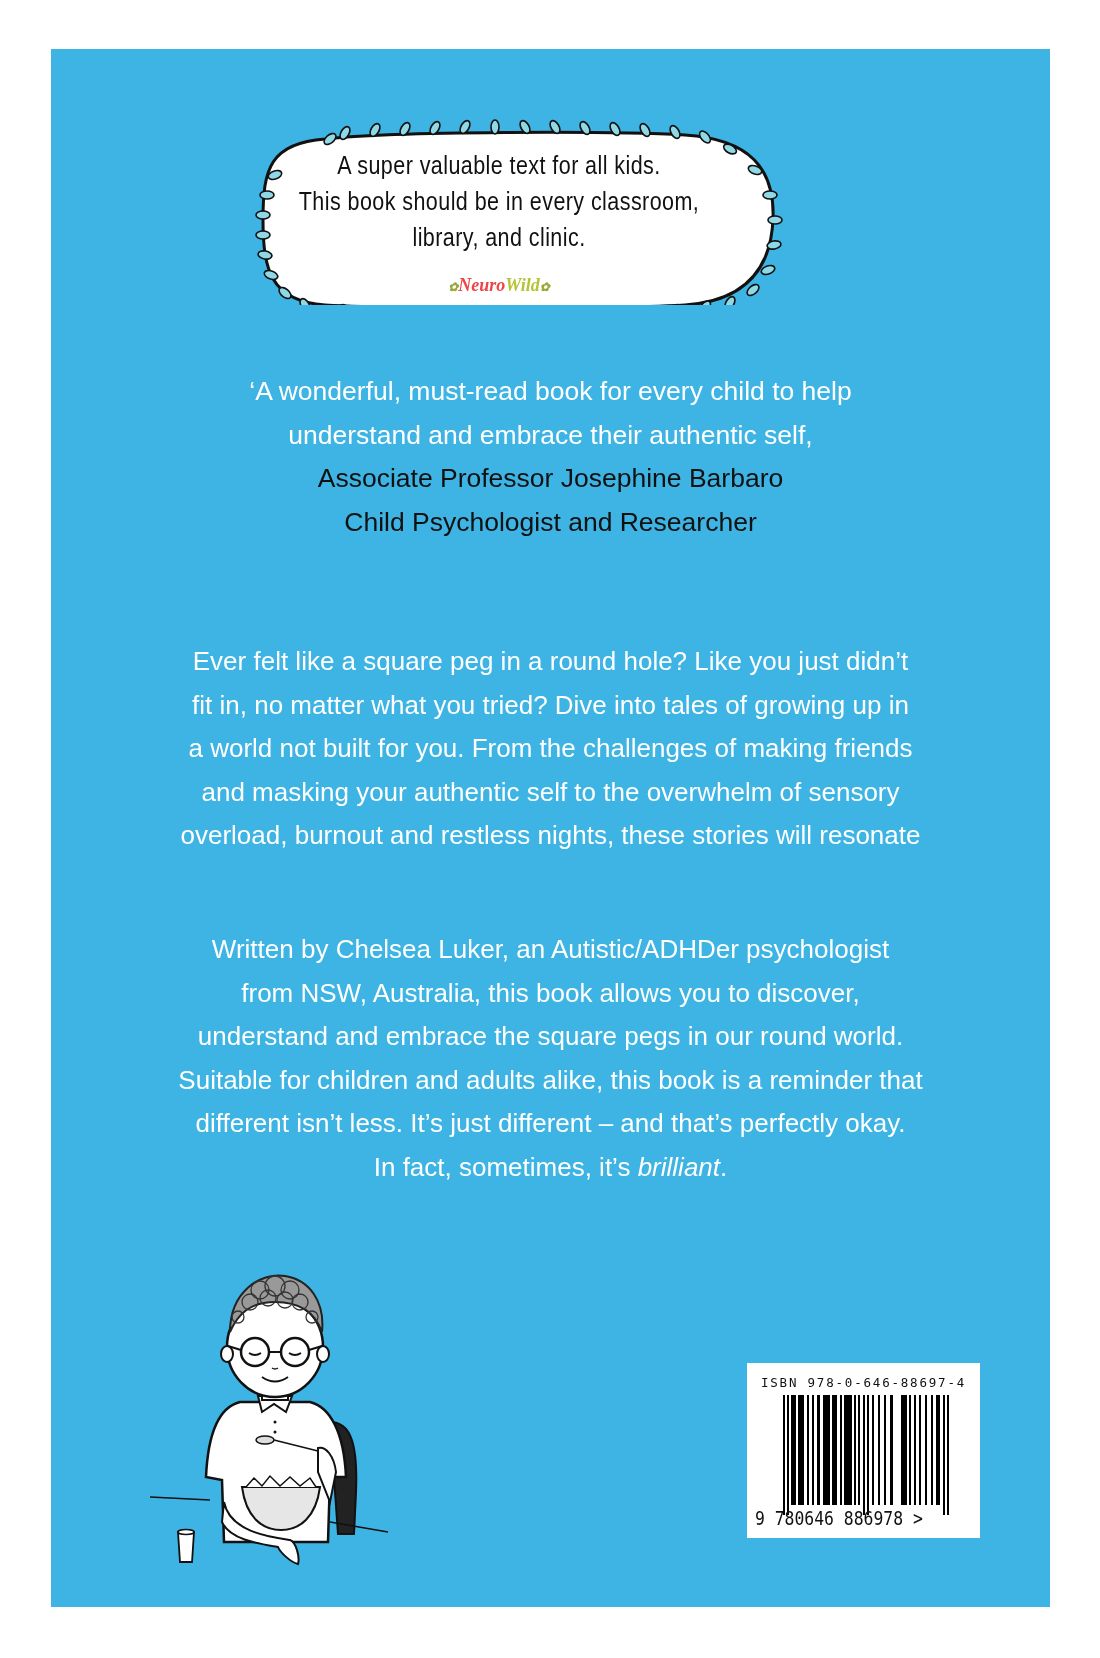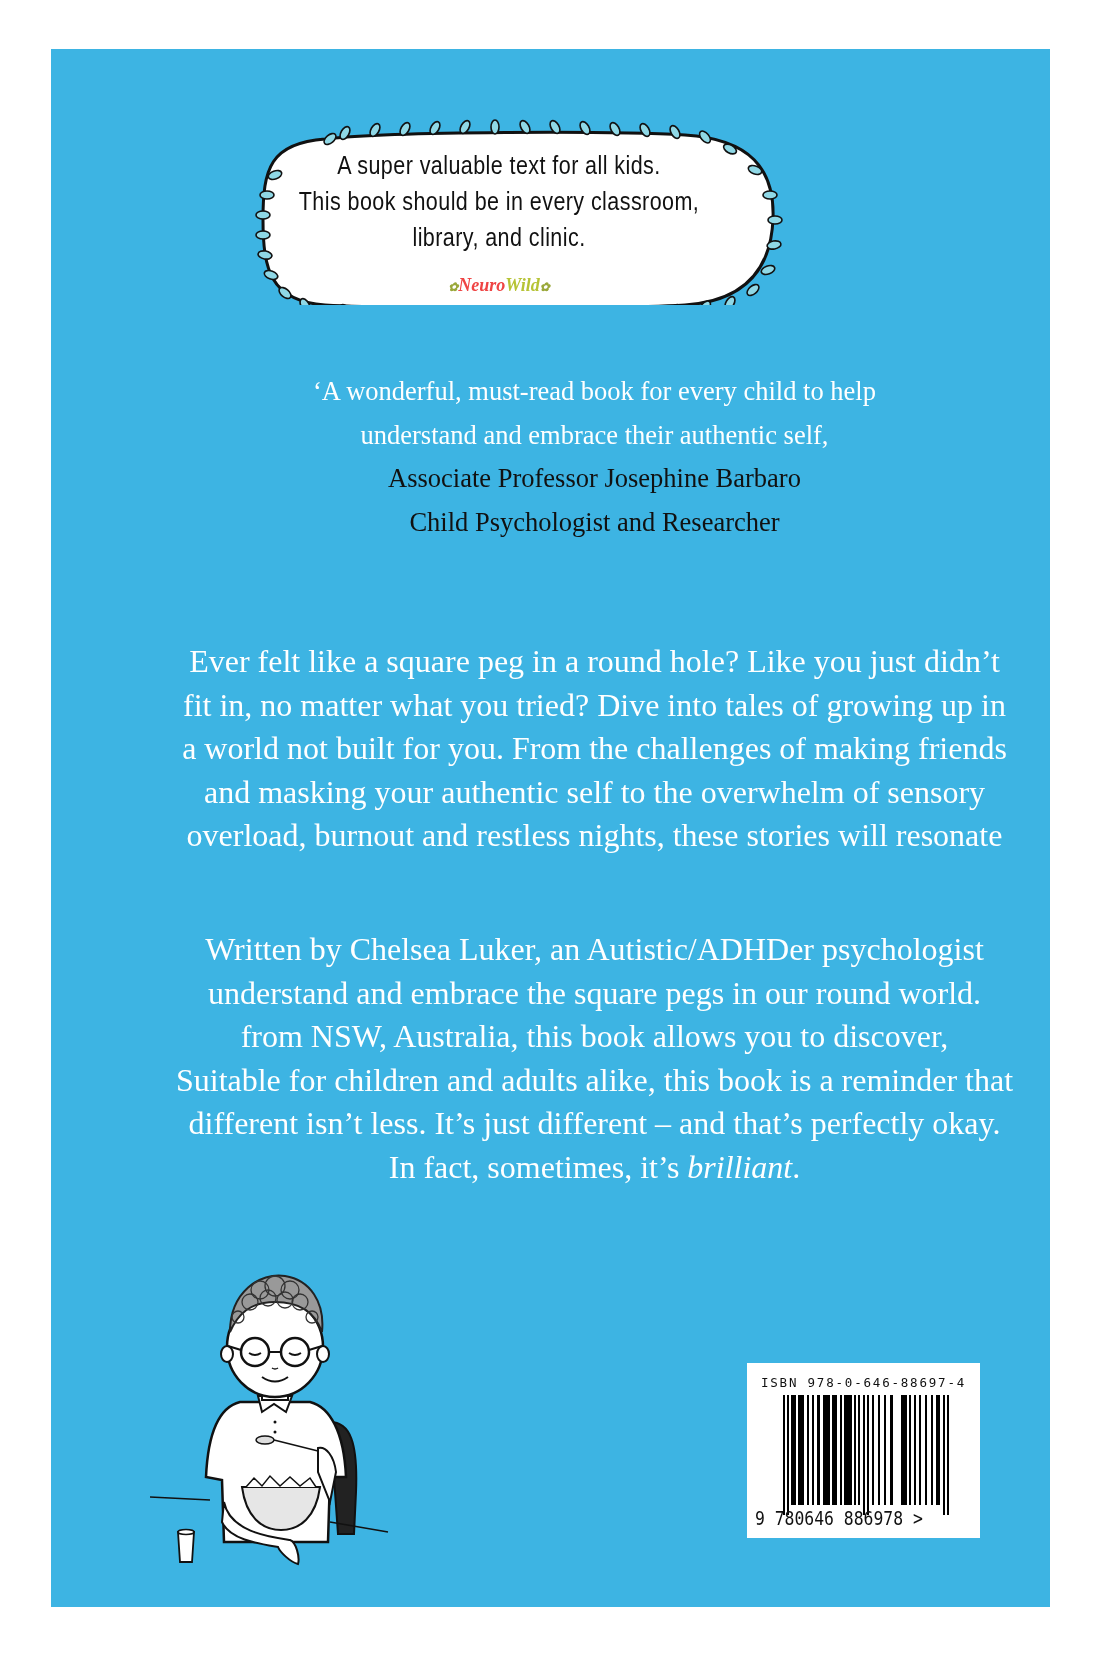--- a/index.html
+++ b/index.html
@@ -9,24 +9,24 @@
   .bubble-svg{position:absolute;left:0;top:0;}
   .bubble-text{position:absolute;left:0;top:0;width:568px;text-align:center;
      font-family:"DejaVu Sans Mono","Liberation Mono",monospace;color:#111;}
   .bubble-line{position:absolute;left:0;width:100%;text-align:center;font-size:25px;letter-spacing:0.5px;
      font-family:"Liberation Sans",sans-serif;font-weight:normal;transform:scaleX(0.86);}
   .logo{position:absolute;left:0;width:100%;top:200px;text-align:center;font-family:"Liberation Serif",serif;
      font-style:italic;font-size:18px;font-weight:bold;}
   .logo .n{color:#ef4444;text-align:right;}
   .logo .w{color:#b6c335;}
   .logo .leaf{color:#9aa83a;font-size:12px;}
-  .serif{font-family:Liberation Serif, serif;margin-left:44px;}
+  .serif{font-family:Liberation Sans, sans-serif;}
   .quote{position:absolute;left:51px;width:999px;top:370px;text-align:center;color:#ffffff;font-size:26.5px;line-height:43.5px;}
   .attrib{color:#111;}
-  .para{position:absolute;left:51px;width:999px;text-align:center;color:#ffffff;font-size:32px;line-height:43.6px;}
+  .para{position:absolute;left:51px;width:999px;text-align:center;color:#ffffff;font-size:26px;line-height:43.6px;}
   .p1{top:640px;}
   .p2{top:928px;}
   .figure{position:absolute;left:150px;top:1272px;}
   .barcode-box{position:absolute;left:747px;top:1363px;width:233px;height:175px;background:#ffffff;}
   .isbn-label{position:absolute;left:0;width:100%;top:12px;text-align:center;font-family:"DejaVu Sans Mono","Liberation Mono",monospace;
      font-size:12.5px;letter-spacing:1.8px;color:#111;}
   .bars{position:absolute;left:36px;top:32px;}
   .ean{position:absolute;left:8px;top:143px;font-family:"DejaVu Sans Mono","Liberation Mono",monospace;font-size:20px;color:#111;
      transform:scaleX(0.82);transform-origin:left;white-space:pre;letter-spacing:0px;}
 </style>
@@ -108,22 +108,22 @@
 <div class="para p1 serif">
   <div>Ever felt like a square peg in a round hole? Like you just didn’t</div>
   <div>fit in, no matter what you tried? Dive into tales of growing up in</div>
   <div>a world not built for you. From the challenges of making friends</div>
   <div>and masking your authentic self to the overwhelm of sensory</div>
   <div>overload, burnout and restless nights, these stories will resonate</div>
 </div>
 
 <div class="para p2 serif">
   <div>Written by Chelsea Luker, an Autistic/ADHDer psychologist</div>
+  <div>from NSW, Australia, this book allows you to discover,</div>
   <div>understand and embrace the square pegs in our round world.</div>
-  <div>from NSW, Australia, this book allows you to discover,</div>
   <div>Suitable for children and adults alike, this book is a reminder that</div>
   <div>different isn’t less. It’s just different – and that’s perfectly okay.</div>
   <div><span>In fact, sometimes, it’s </span><em>brilliant</em><span>.</span></div>
 </div>
 
 <svg class="figure" width="260" height="300" viewBox="0 0 260 300">
 
   <path d="M180,150 C200,150 208,170 206,220 L204,262 L188,262 Z" fill="#222" stroke="#111" stroke-width="2"></path>
 
   <path d="M90,130 C70,135 58,160 56,205 L72,208 L74,270 L178,270 L180,205 L196,205 C194,160 180,135 160,130 Z" fill="#fff" stroke="#111" stroke-width="2.5"></path>

